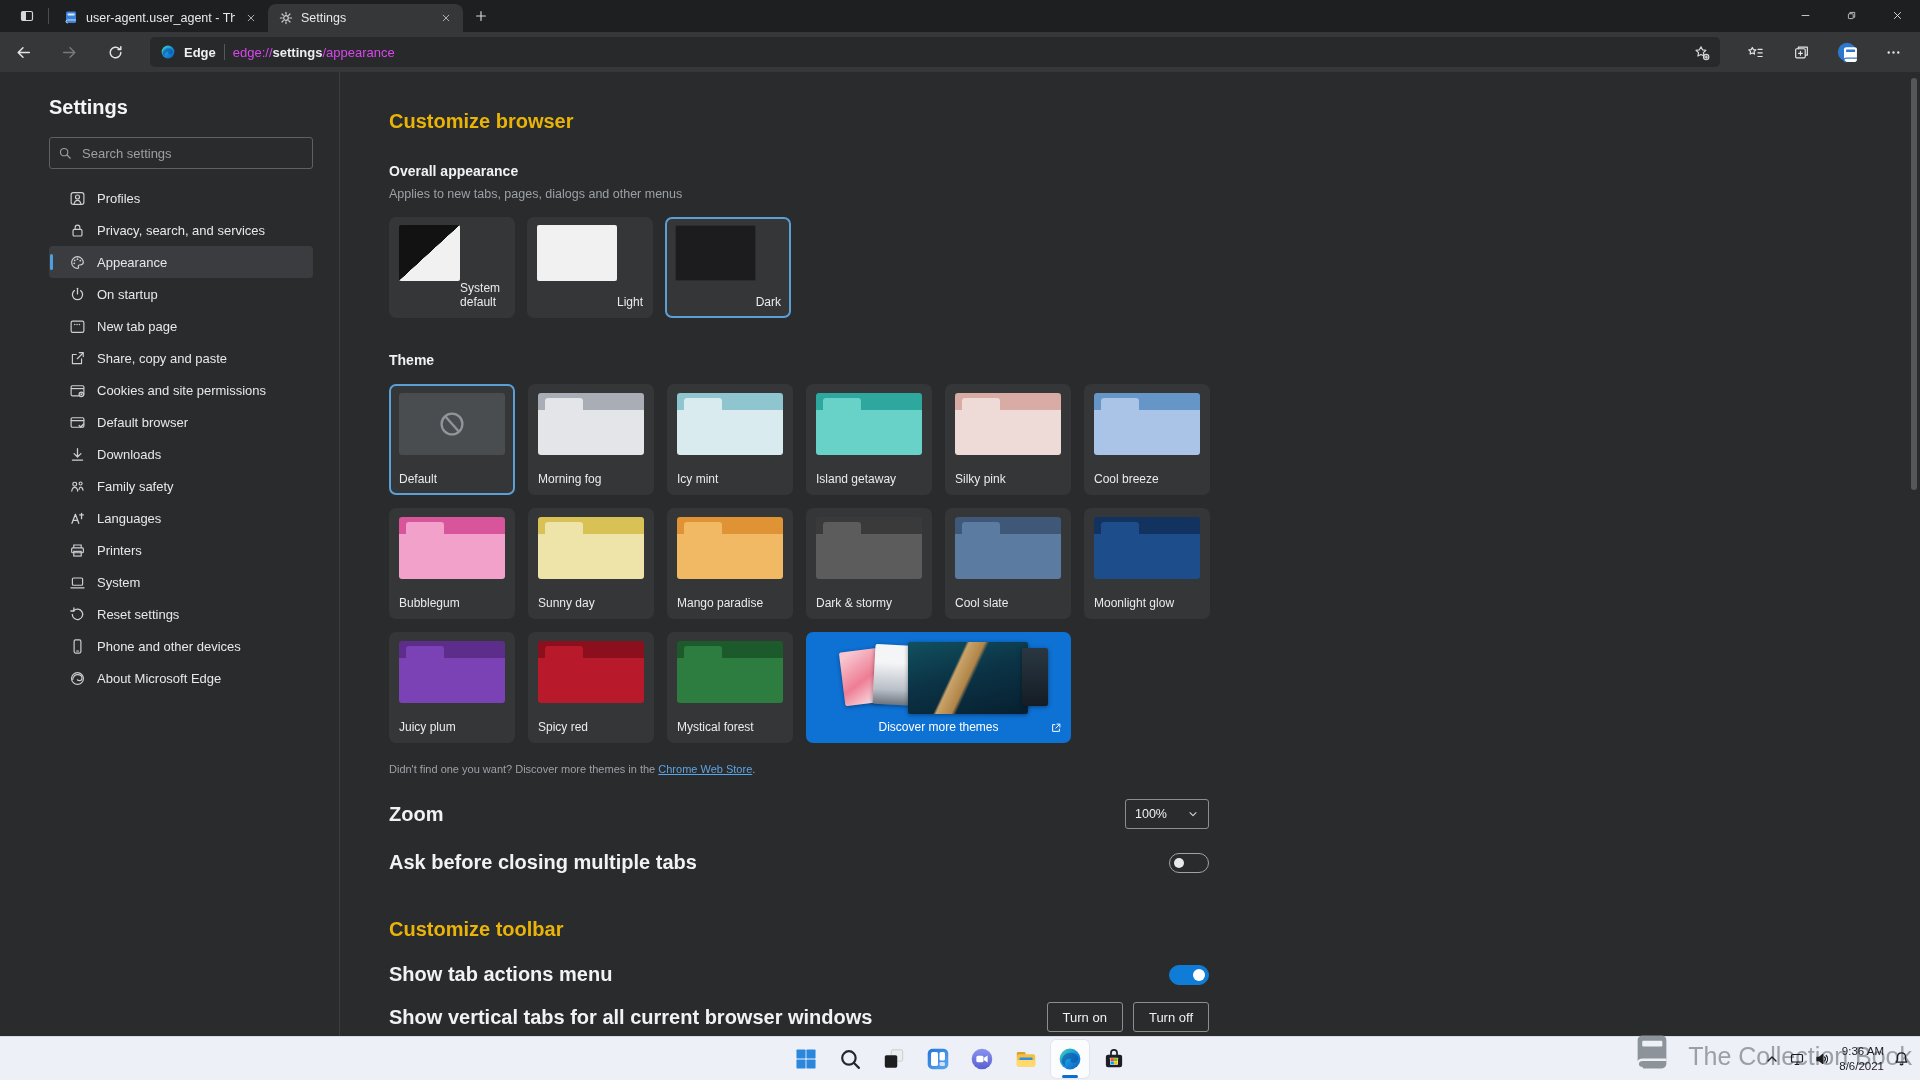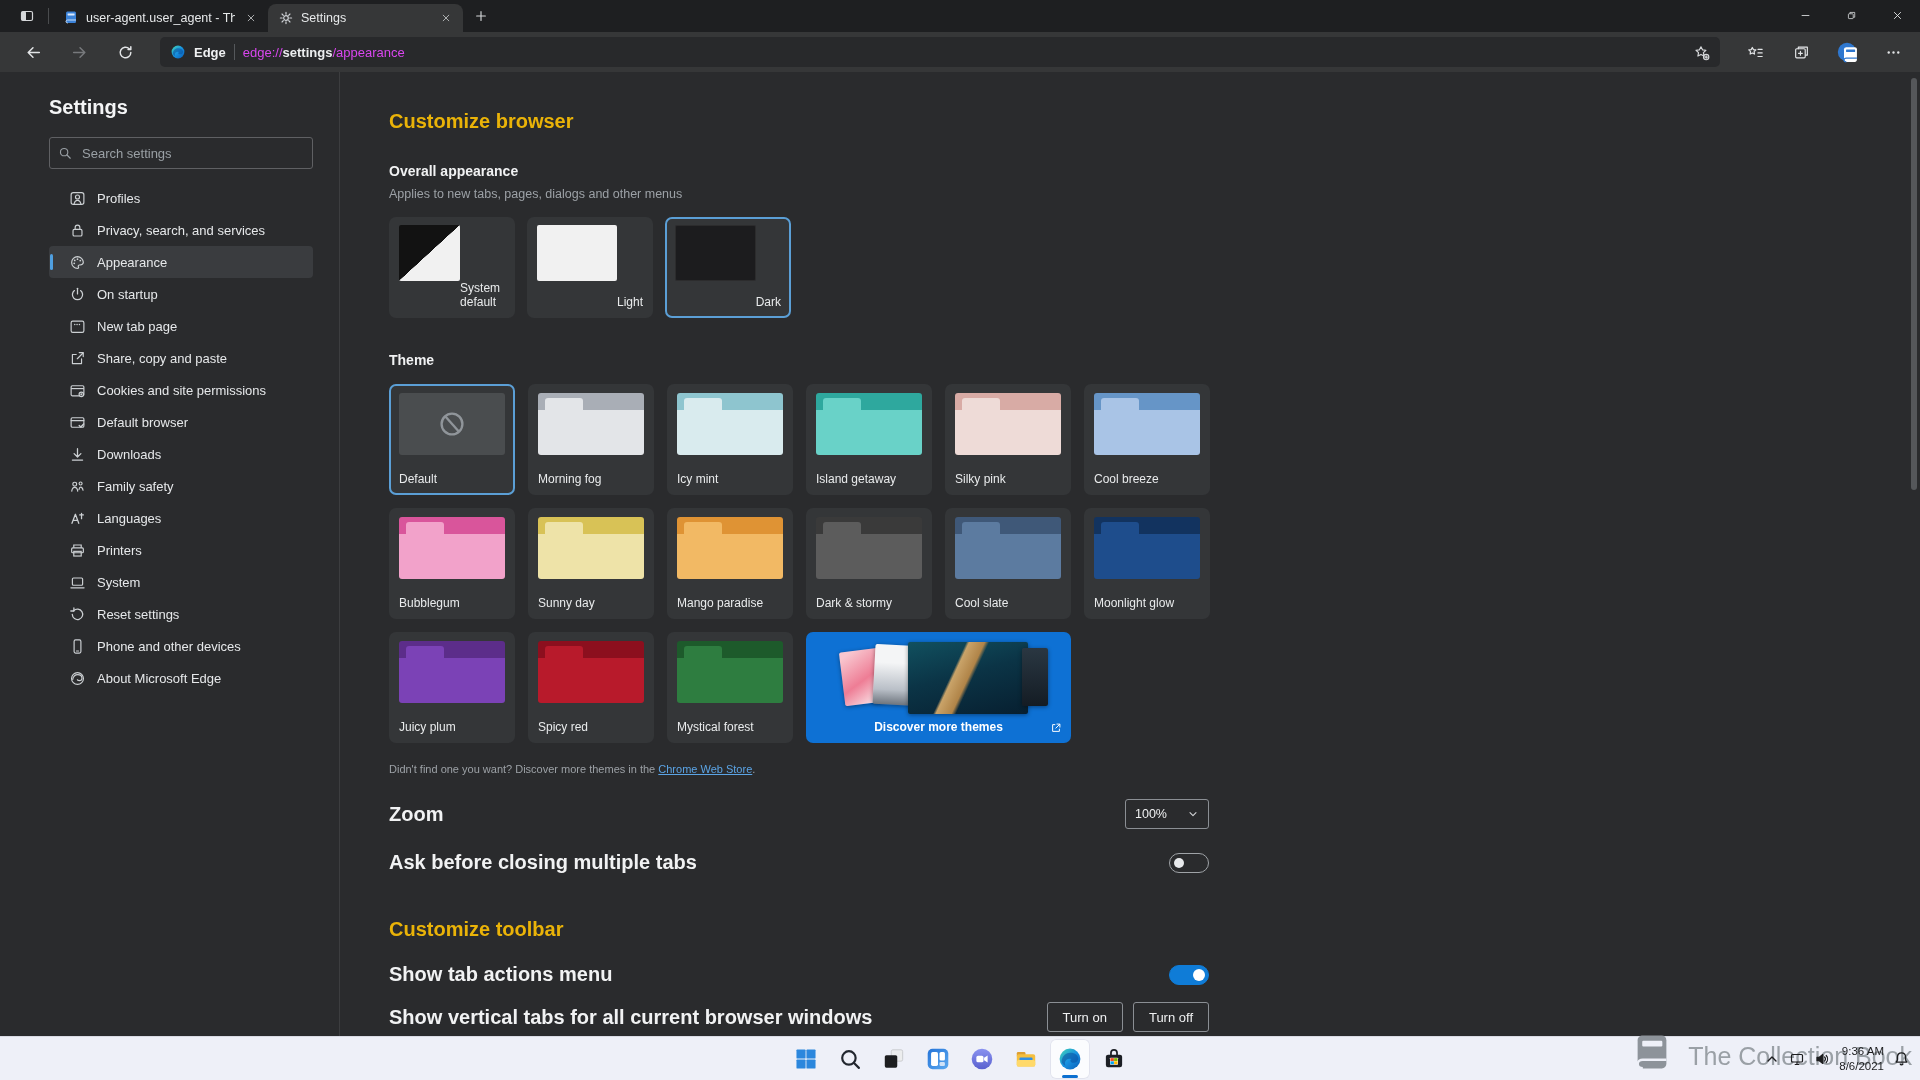--- a/index.html
+++ b/index.html
@@ -18,21 +18,21 @@
   .tab .title{flex:1;white-space:nowrap;overflow:hidden;min-width:0;}
   .tab .fav{flex:0 0 16px;height:16px;}
   .tab-close{flex:0 0 18px;height:18px;border:0;background:none;color:#c9cbcd;padding:0;display:flex;align-items:center;justify-content:center;border-radius:3px;}
   .tab-close svg{width:10px;height:10px;}
   .new-tab{width:28px;height:26px;margin:0 0 3px 4px;background:none;border:0;color:#d6d8da;display:flex;align-items:center;justify-content:center;border-radius:4px;}
   .tb-spacer{flex:1;}
   .cap{width:46px;height:30px;align-self:flex-start;background:none;border:0;color:#e6e8ea;display:flex;align-items:center;justify-content:center;}
   .cap svg{width:11px;height:11px;}
 
   
-  .toolbar{height:40px;background:#363738;display:flex;align-items:center;padding:0 10px 0 16px;gap:12px;}
+  .toolbar{height:40px;background:#363738;display:flex;align-items:center;padding:0 10px 0 6px;gap:12px;}
   .nav-btn{width:34px;height:32px;background:none;border:0;color:#e3e5e7;display:flex;align-items:center;justify-content:center;border-radius:5px;}
   .nav-btn svg{width:17px;height:17px;}
   .nav-btn.disabled{color:#77797c;}
   .addressbar{flex:1;height:30px;margin:0 6px;background:#28292b;border-radius:5px;display:flex;align-items:center;padding:0 4px 0 10px;gap:8px;min-width:0;}
   .site-icon{width:16px;height:16px;flex:0 0 16px;}
   .site-name{color:#f0f1f3;font-size:13px;font-weight:700;}
   .chip-sep{width:1px;height:16px;background:#55585b;}
   .url{font-size:13px;white-space:nowrap;overflow:hidden;}
   .url .dim{color:#d946ef;}
   .url .strong{color:#eceeef;font-weight:700;}
@@ -716,21 +716,21 @@
     <span class="theme-label">Spicy red</span>
   </div>
               <div class="theme-card" style="--fb: #2e7d40; --fh: #1d5a2b;">
     <div class="folder">
       <div class="fh"></div>
                   <div class="ftab"></div>
                   <div class="fb"></div>
     </div>
     <span class="theme-label">Mystical forest</span>
   </div>
-              <div class="discover" style="background: rgb(14, 113, 212); font-weight: bold;">
+              <div class="discover" style="background: rgb(14, 113, 212);">
     <div class="dc-img dc-1"></div>
     <div class="dc-img dc-2"></div>
     <div class="dc-img dc-3"></div>
     <div class="dc-img dc-4"></div>
     <span class="dc-label">Discover more themes</span>
     <svg class="dc-ext">
                   <use href="#i-external"></use>
                 </svg>
   </div>
             </div>

